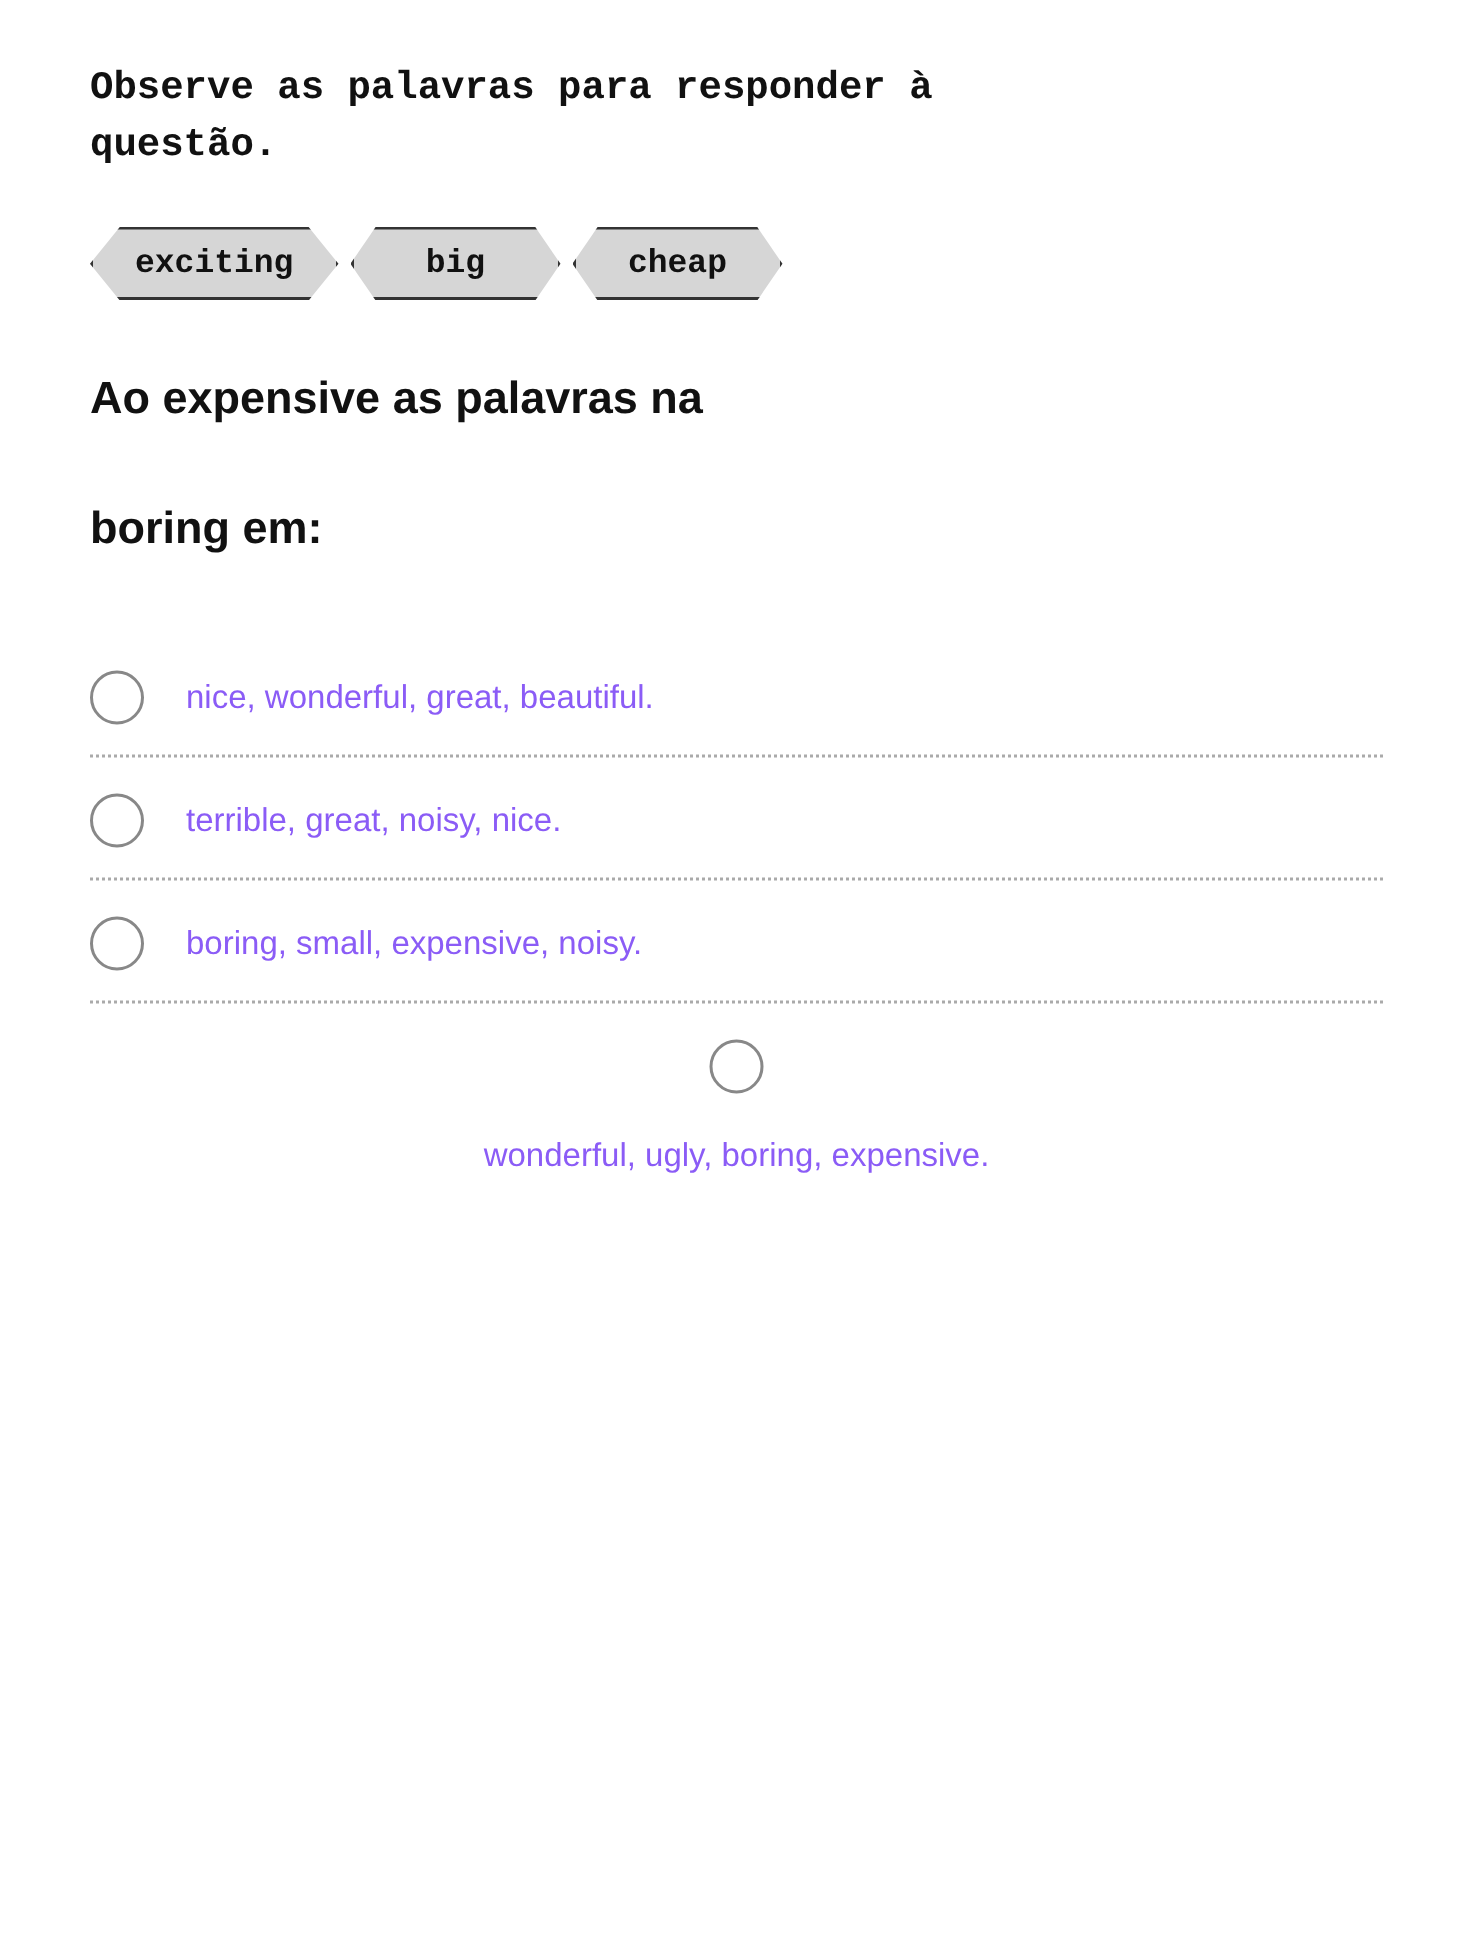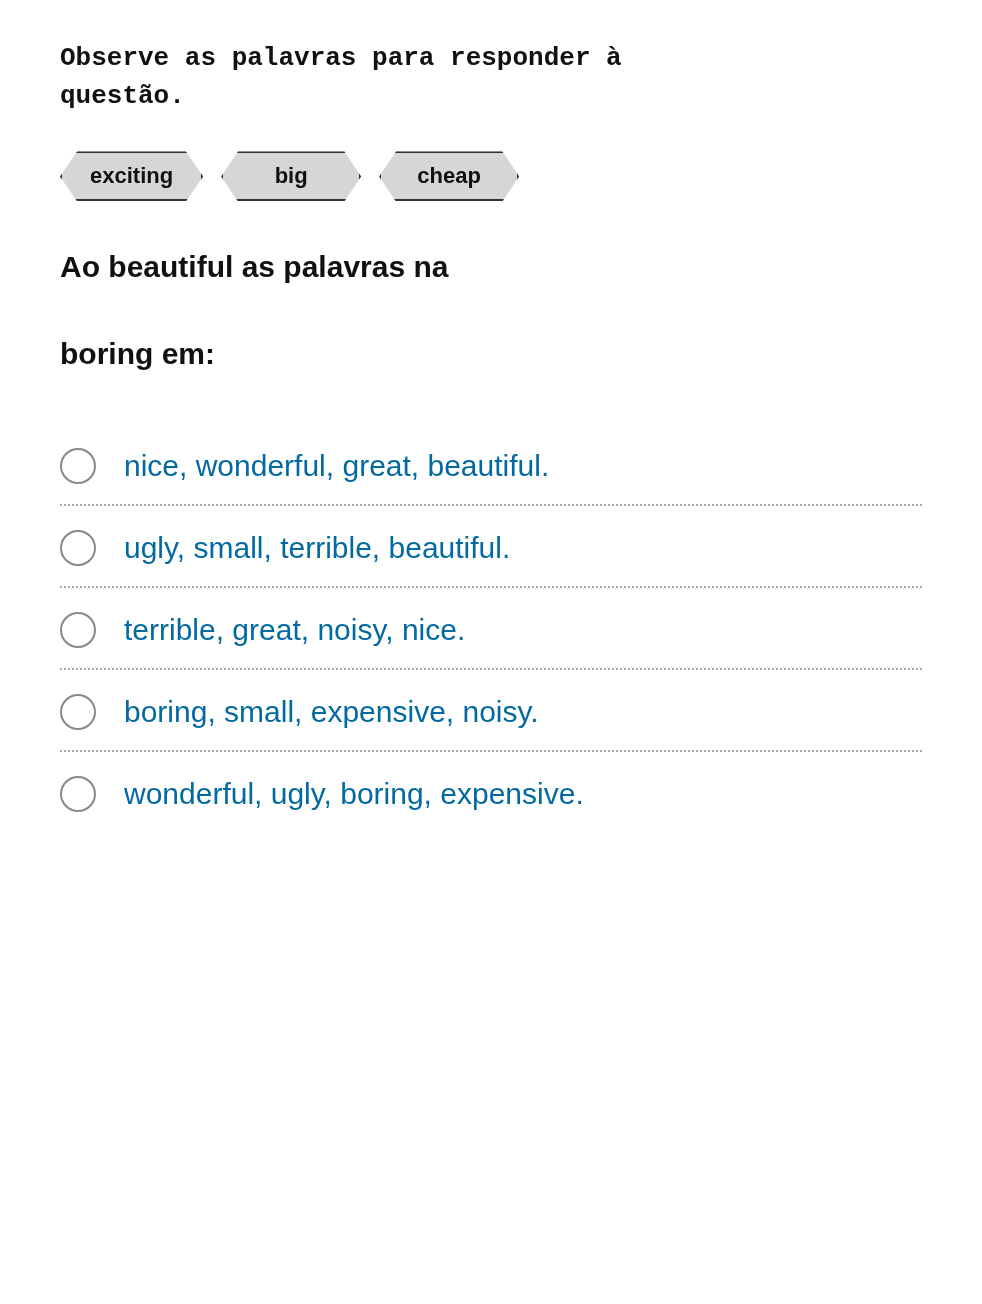--- a/index.html
+++ b/index.html
@@ -21,23 +21,24 @@
       font-weight: 900;
       color: #111;
       line-height: 1.45;
       margin-bottom: 36px;
       font-family: Liberation Mono, monospace;
     }
 
     .words-row {
       display: flex;
       flex-direction: row;
-      gap: 18px;
+      gap: 8px;
       margin-bottom: 44px;
       flex-wrap: wrap;
+      font-family: Liberation Mono, monospace;
     }
 
     .word-badge {
       display: flex;
       align-items: center;
       justify-content: center;
       padding: 10px 28px;
       background: #d6d6d6;
       border: 2px solid #333;
       font-size: 22px;
@@ -65,69 +66,66 @@
     .option-item {
       display: flex;
       align-items: center;
       gap: 28px;
       padding: 24px 0 20px 0;
       border-bottom: 2px dotted #aaa;
     }
 
     .option-item:last-child {
       border-bottom: none;
+      flex-direction: column;
     }
 
     .radio-circle {
       width: 36px;
       height: 36px;
       border-radius: 50%;
       border: 2.5px solid #888;
       background: #fff;
       flex-shrink: 0;
       cursor: pointer;
     }
 
     .option-label {
-      font-size: 30px;
+      font-size: 22px;
       font-weight: 500;
-      color: #0369a1;
+      color: #8b5cf6;
     }
   </style>
 </head>
 <body>
 
 <div class="instruction">
   <span>Observe as palavras para responder à</span><br>
   <span>questão.</span>
 </div>
 
 <div class="words-row">
   <div class="word-badge">exciting</div>
   <div class="word-badge">big</div>
   <div class="word-badge">cheap</div>
 </div>
 
 <div class="question-text">
-  <span>Ao beautiful as palavras na</span><br>
+  <span>Ao expensive as palavras na</span><br>
   <br>
   <span>boring em:</span>
 </div>
 
 <div class="options-list">
 
   <div class="option-item">
     <div class="radio-circle"></div>
     <span class="option-label">nice, wonderful, great, beautiful.</span>
   </div>
 
-  <div class="option-item">
-    <div class="radio-circle"></div>
-    <span class="option-label">ugly, small, terrible, beautiful.</span>
-  </div>
 
   <div class="option-item">
     <div class="radio-circle"></div>
     <span class="option-label">terrible, great, noisy, nice.</span>
   </div>
 
   <div class="option-item">
     <div class="radio-circle"></div>
     <span class="option-label">boring, small, expensive, noisy.</span>
   </div>

